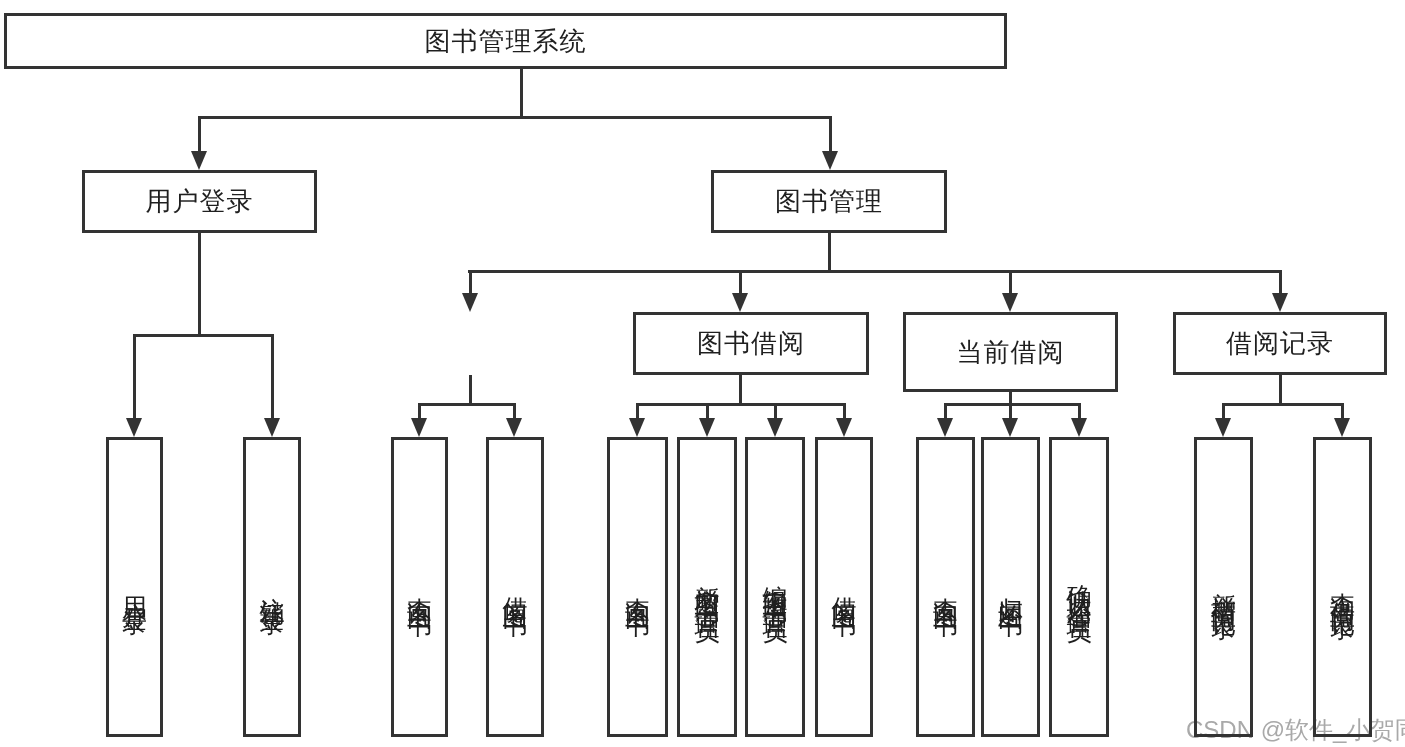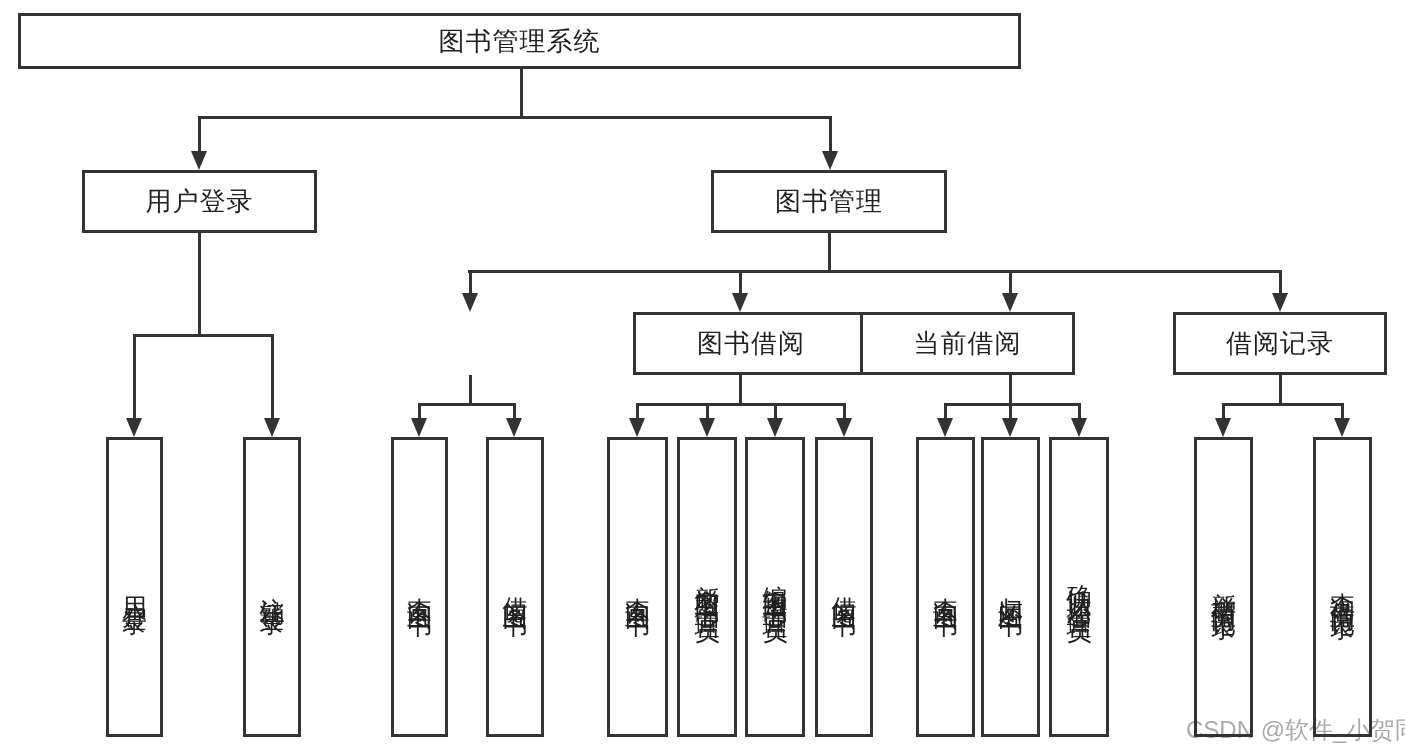--- a/index.html
+++ b/index.html
@@ -24,28 +24,28 @@
   }
   .hbox { font-size: 26px; letter-spacing: 1px; }
   .vbox { top: 437px; height: 300px; font-size: 25px; }
   .vtext {
     writing-mode: vertical-rl;
     text-orientation: mixed;
     letter-spacing: 5px;
     line-height: 1;
   }
   
-  #n-root          { left: 18px;   top: 13px;  width: 1003px; height: 56px; }
+  #n-root          { left: 4px;   top: 13px;  width: 1003px; height: 56px; }
   
   #n-user-login    { left: 82px;   top: 170px; width: 235px;  height: 63px; }
   #n-book-mgmt     { left: 711px;  top: 170px; width: 236px;  height: 63px; text-align: right; }
   
   #n-new-book      { left: 363px;  top: 312px; width: 214px;  height: 63px; }
   #n-book-borrow   { left: 633px;  top: 312px; width: 236px;  height: 63px; }
-  #n-current-borrow{ left: 860px;  top: 312px; width: 215px;  height: 63px; }
+  #n-current-borrow{ left: 903px;  top: 312px; width: 215px;  height: 80px; }
   #n-borrow-record { left: 1173px; top: 312px; width: 214px;  height: 63px; align-items: center; }
   
   #n-v-user-login    { left: 106px;  width: 57px; }
   #n-v-logout        { left: 243px;  width: 58px; }
   #n-v-query-book-a  { left: 391px;  width: 57px; }
   #n-v-borrow-book-a { left: 486px;  width: 58px; }
   #n-v-query-book-b  { left: 607px;  width: 61px; }
   #n-v-add-book      { left: 677px;  width: 60px; }
   #n-v-edit-book     { left: 745px;  width: 60px; }
   #n-v-borrow-book-b { left: 815px;  width: 58px; }

